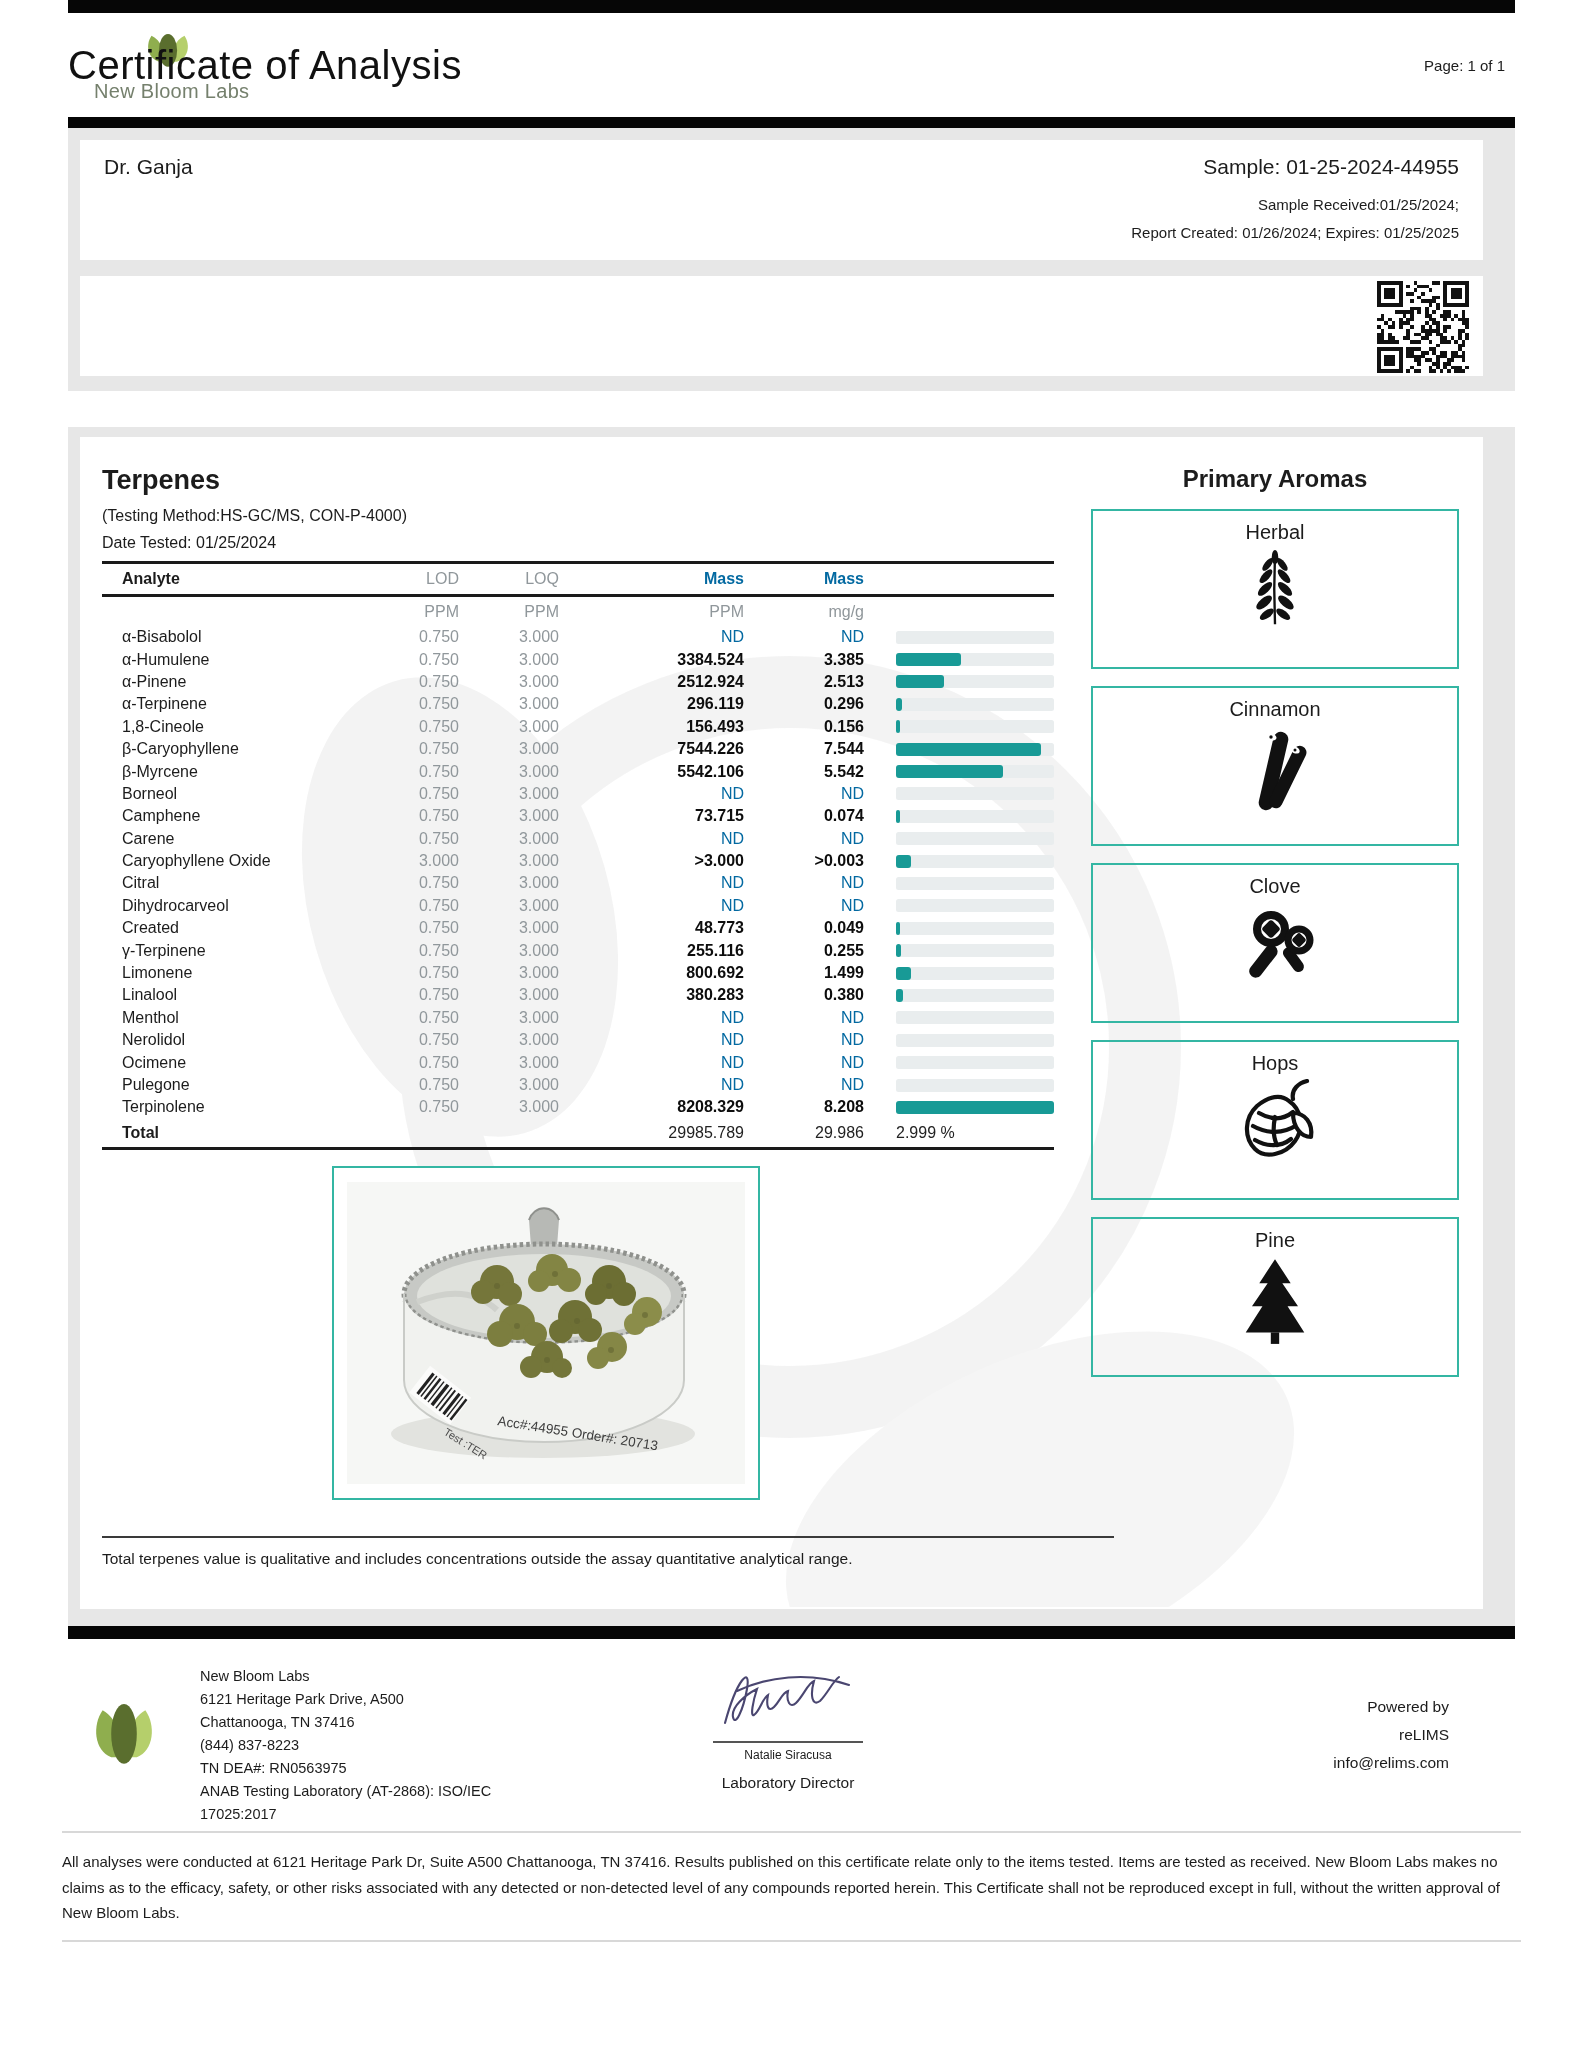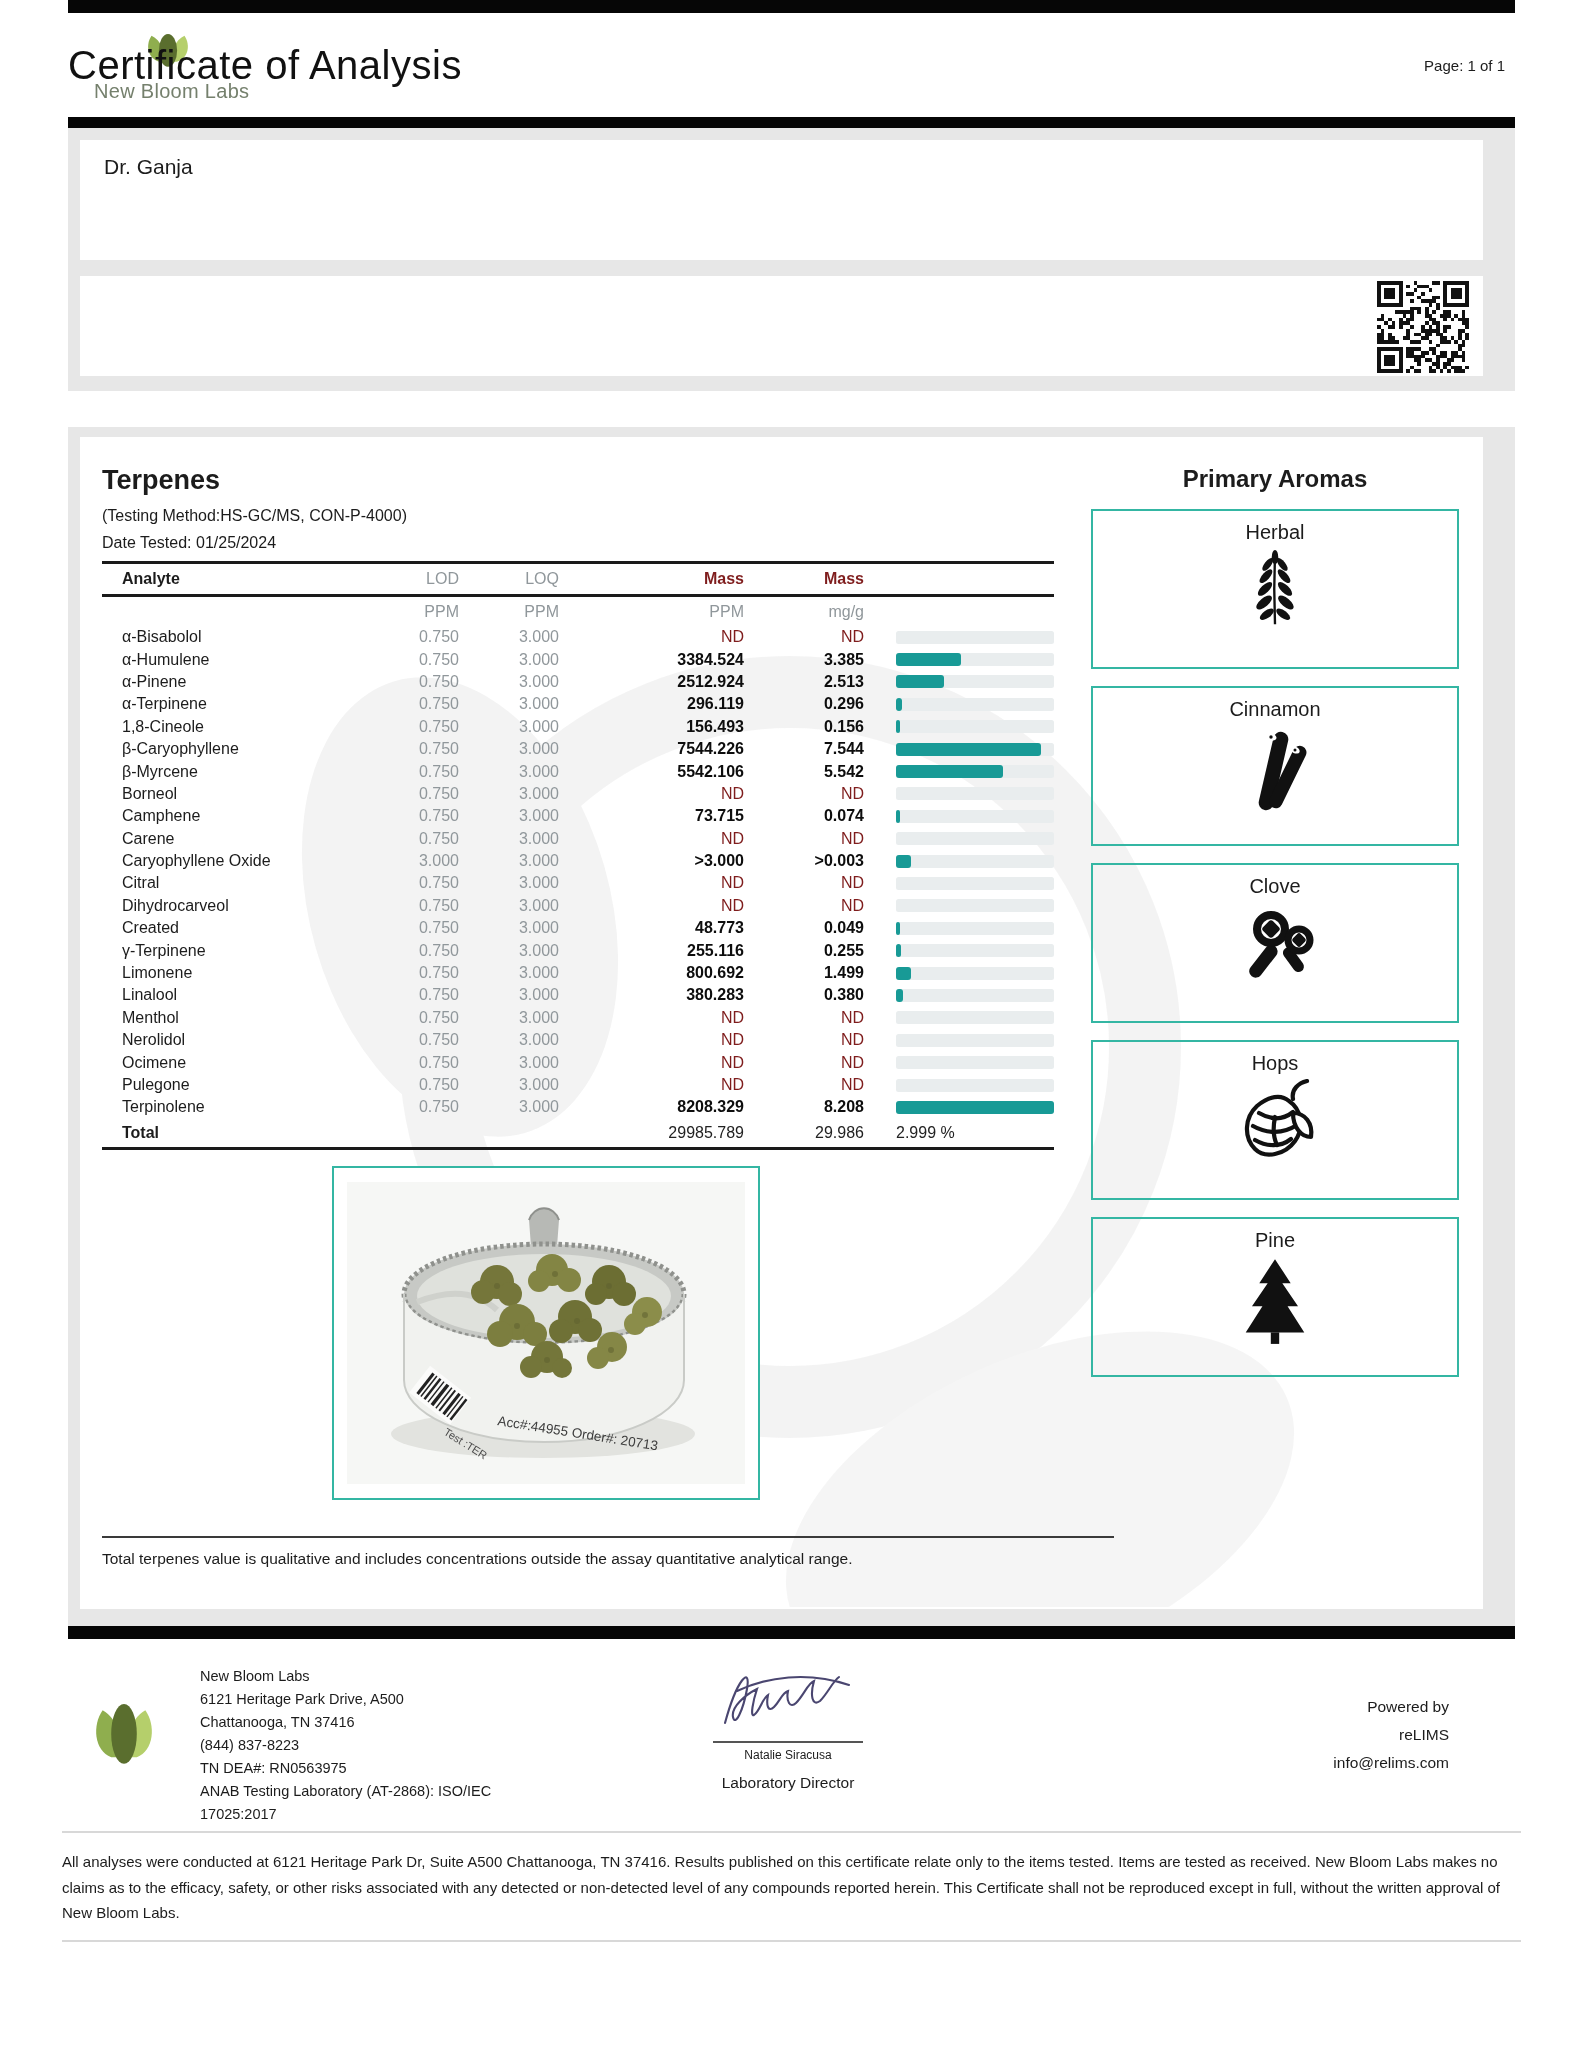--- a/index.html
+++ b/index.html
@@ -50,21 +50,21 @@
 
   .ttable{margin-top:4px;border-top:3px solid #1a1a1a;}
   .trow{display:grid;grid-template-columns:267px 90px 100px 185px 120px 190px;align-items:center;height:22.4px;font-size:16px;}
   .trow.h1{height:33px;border-bottom:3px solid #1a1a1a;font-weight:700;}
   .trow.h1 .mute{font-weight:400;}
   .trow.h2{height:29px;color:var(--mute);}
   .trow.totalrow{height:31px;border-bottom:3px solid #1a1a1a;font-weight:700;}
   .trow.totalrow .num{font-weight:400;color:#222;}
   .c-an{padding-left:20px;text-align:left;}
   .c-num{text-align:right;color:var(--mute);}
-  .c-ppm,.c-mgg{text-align:right;color:#7f1d1d;}
+  .c-ppm,.c-mgg{text-align:right;color:#0369a1;}
   .det{font-weight:700;color:#0d0d0d;}
   .c-bar{padding-left:32px;}
   .bartrack{width:158px;height:13px;background:var(--barbg);border-radius:2.5px;}
   .barfill{height:13px;background:var(--teal);border-radius:3px;}
   .pct{font-size:16px;color:#222;font-weight:400;padding-left:32px;}
 
   
   .rightcol{width:368px;}
   .ar-title{font-size:24px;font-weight:700;text-align:center;line-height:32px;margin-bottom:14px;}
   .arbox{height:160px;border:2px solid var(--aroma);margin-bottom:17px;text-align:center;padding-top:10px;}
@@ -106,20 +106,25 @@
       </div>
       <div class="doc-title">Certificate of Analysis</div>
       <div class="pageno">Page: 1 of 1</div>
     </div>
 
     <div class="blackbar thin"></div>
 
     <div class="sect sect1">
       <div class="card samplecard">
         <div class="client">Dr. Ganja</div>
+        <div class="sampleinfo">
+          <div class="sampleid">Sample: 01-25-2024-44955</div>
+          <div class="received">Sample Received:01/25/2024;</div>
+          <div class="created">Report Created: 01/26/2024; Expires: 01/25/2025</div>
+        </div>
       </div>
       <div class="gap1"></div>
       <div class="card prodcard">
         <div class="qr" id="qr-host"><svg width="92" height="92" viewBox="0 0 92 92" shape-rendering="crispEdges">
               <rect width="92" height="92" fill="#fff"></rect>
               <rect x="36.80" y="0.00" width="3.68" height="3.68" fill="#111"></rect>
               <rect x="55.20" y="0.00" width="3.68" height="3.68" fill="#111"></rect>
               <rect x="58.88" y="0.00" width="3.68" height="3.68" fill="#111"></rect>
               <rect x="29.44" y="3.68" width="3.68" height="3.68" fill="#111"></rect>
               <rect x="40.48" y="3.68" width="3.68" height="3.68" fill="#111"></rect>

